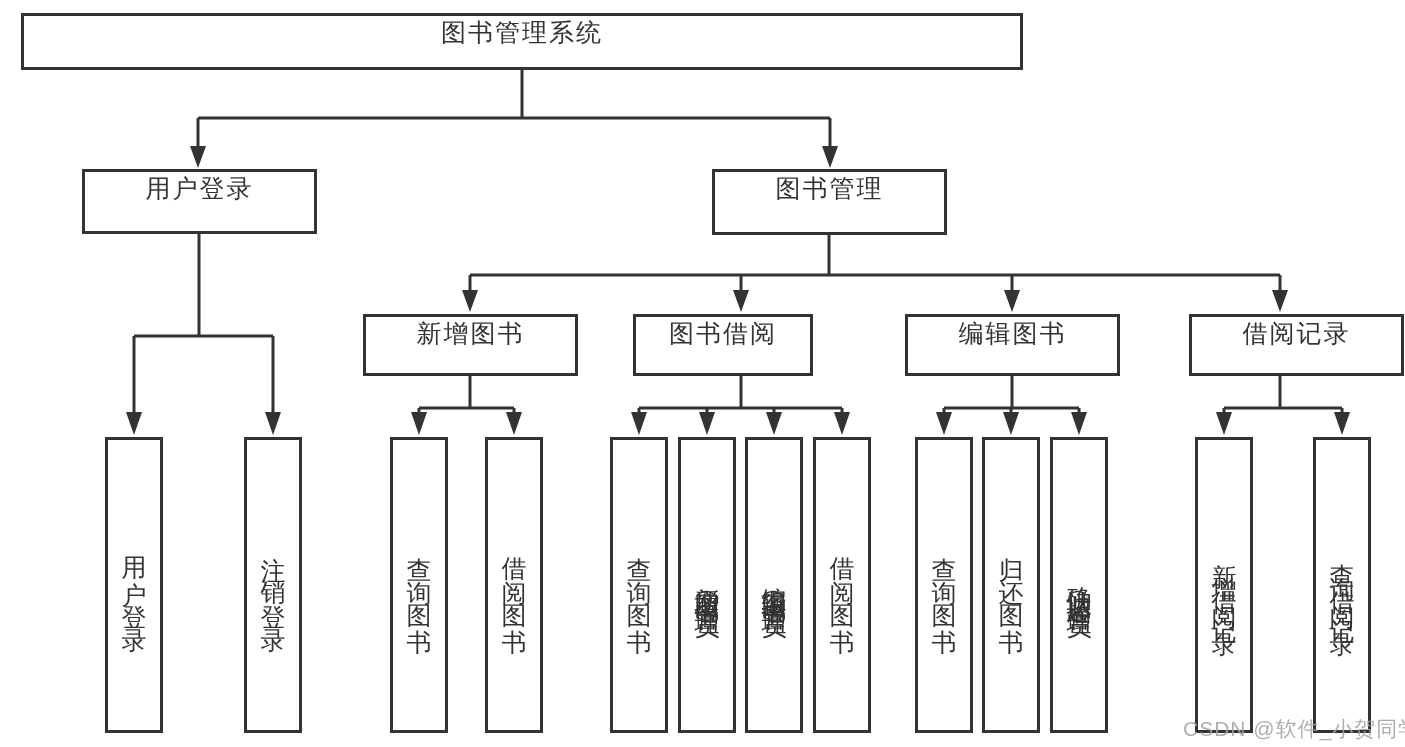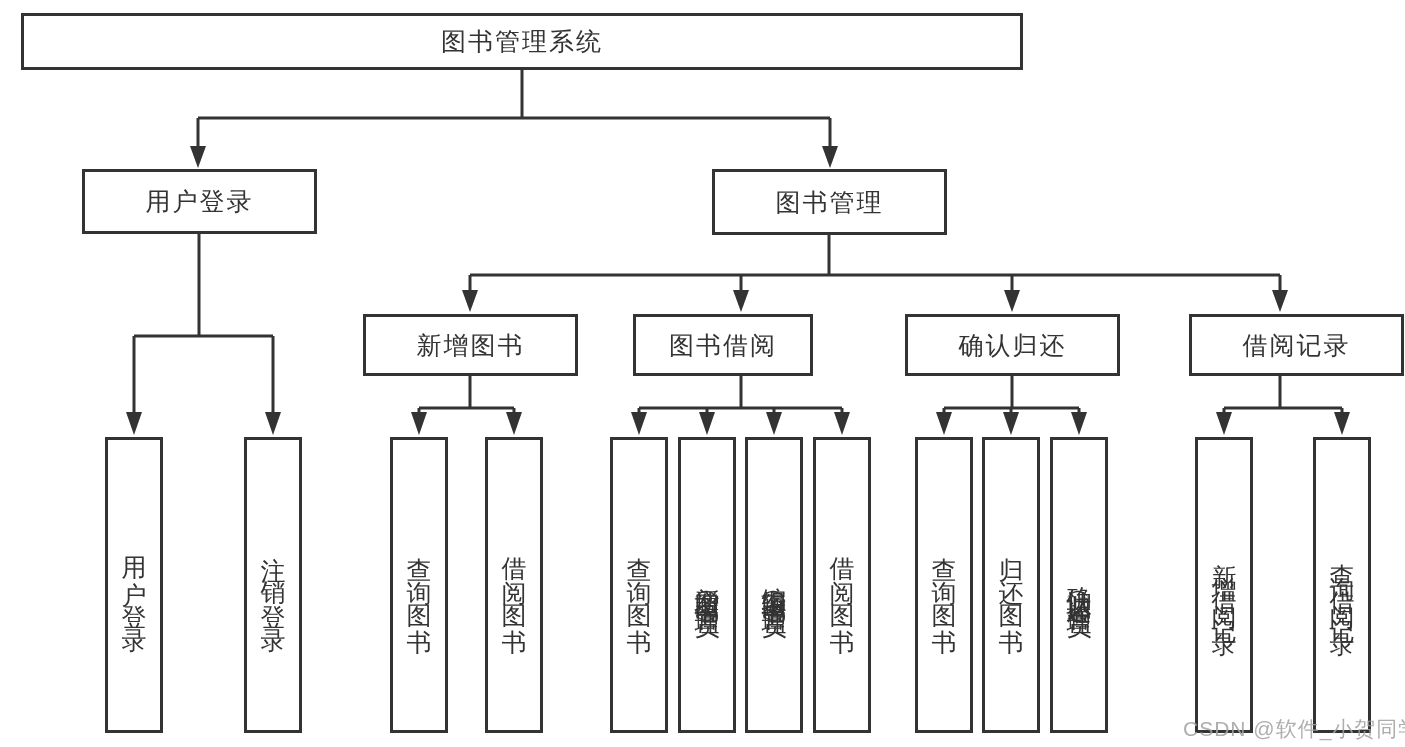--- a/index.html
+++ b/index.html
@@ -30,21 +30,21 @@
   svg.wires polygon {
     fill: #333333;
     stroke: none;
   }
   .hbox {
     position: absolute;
     box-sizing: border-box;
     background: #ffffff;
     border: 3px solid #333333;
     display: flex;
-    align-items: center;
+    align-items: flex-start;
     justify-content: center;
     font-size: 25px;
     letter-spacing: 2px;
     z-index: 2;
     white-space: nowrap;
   }
   .vbox {
     position: absolute;
     box-sizing: border-box;
     width: 58px;
@@ -163,21 +163,21 @@
     <span>图书管理</span>
   </div>
 
   <div class="hbox" style="left:363px; top:314px; width:215px; height:62px;">
     <span>新增图书</span>
   </div>
   <div class="hbox" style="left:633px; top:314px; width:180px; height:62px;">
     <span>图书借阅</span>
   </div>
   <div class="hbox" style="left:905px; top:314px; width:215px; height:62px;">
-    <span>确认归还</span>
+    <span>编辑图书</span>
   </div>
   <div class="hbox" style="left:1173px; top:314px; width:215px; height:62px;margin-left:16px;">
     <span>借阅记录</span>
   </div>
 
   <div class="vbox" style="left:105px;">
     <span class="vtext ls4">用户登录</span>
   </div>
   <div class="vbox" style="left:244px;">
     <span class="vtext ls4">注销登录</span>

